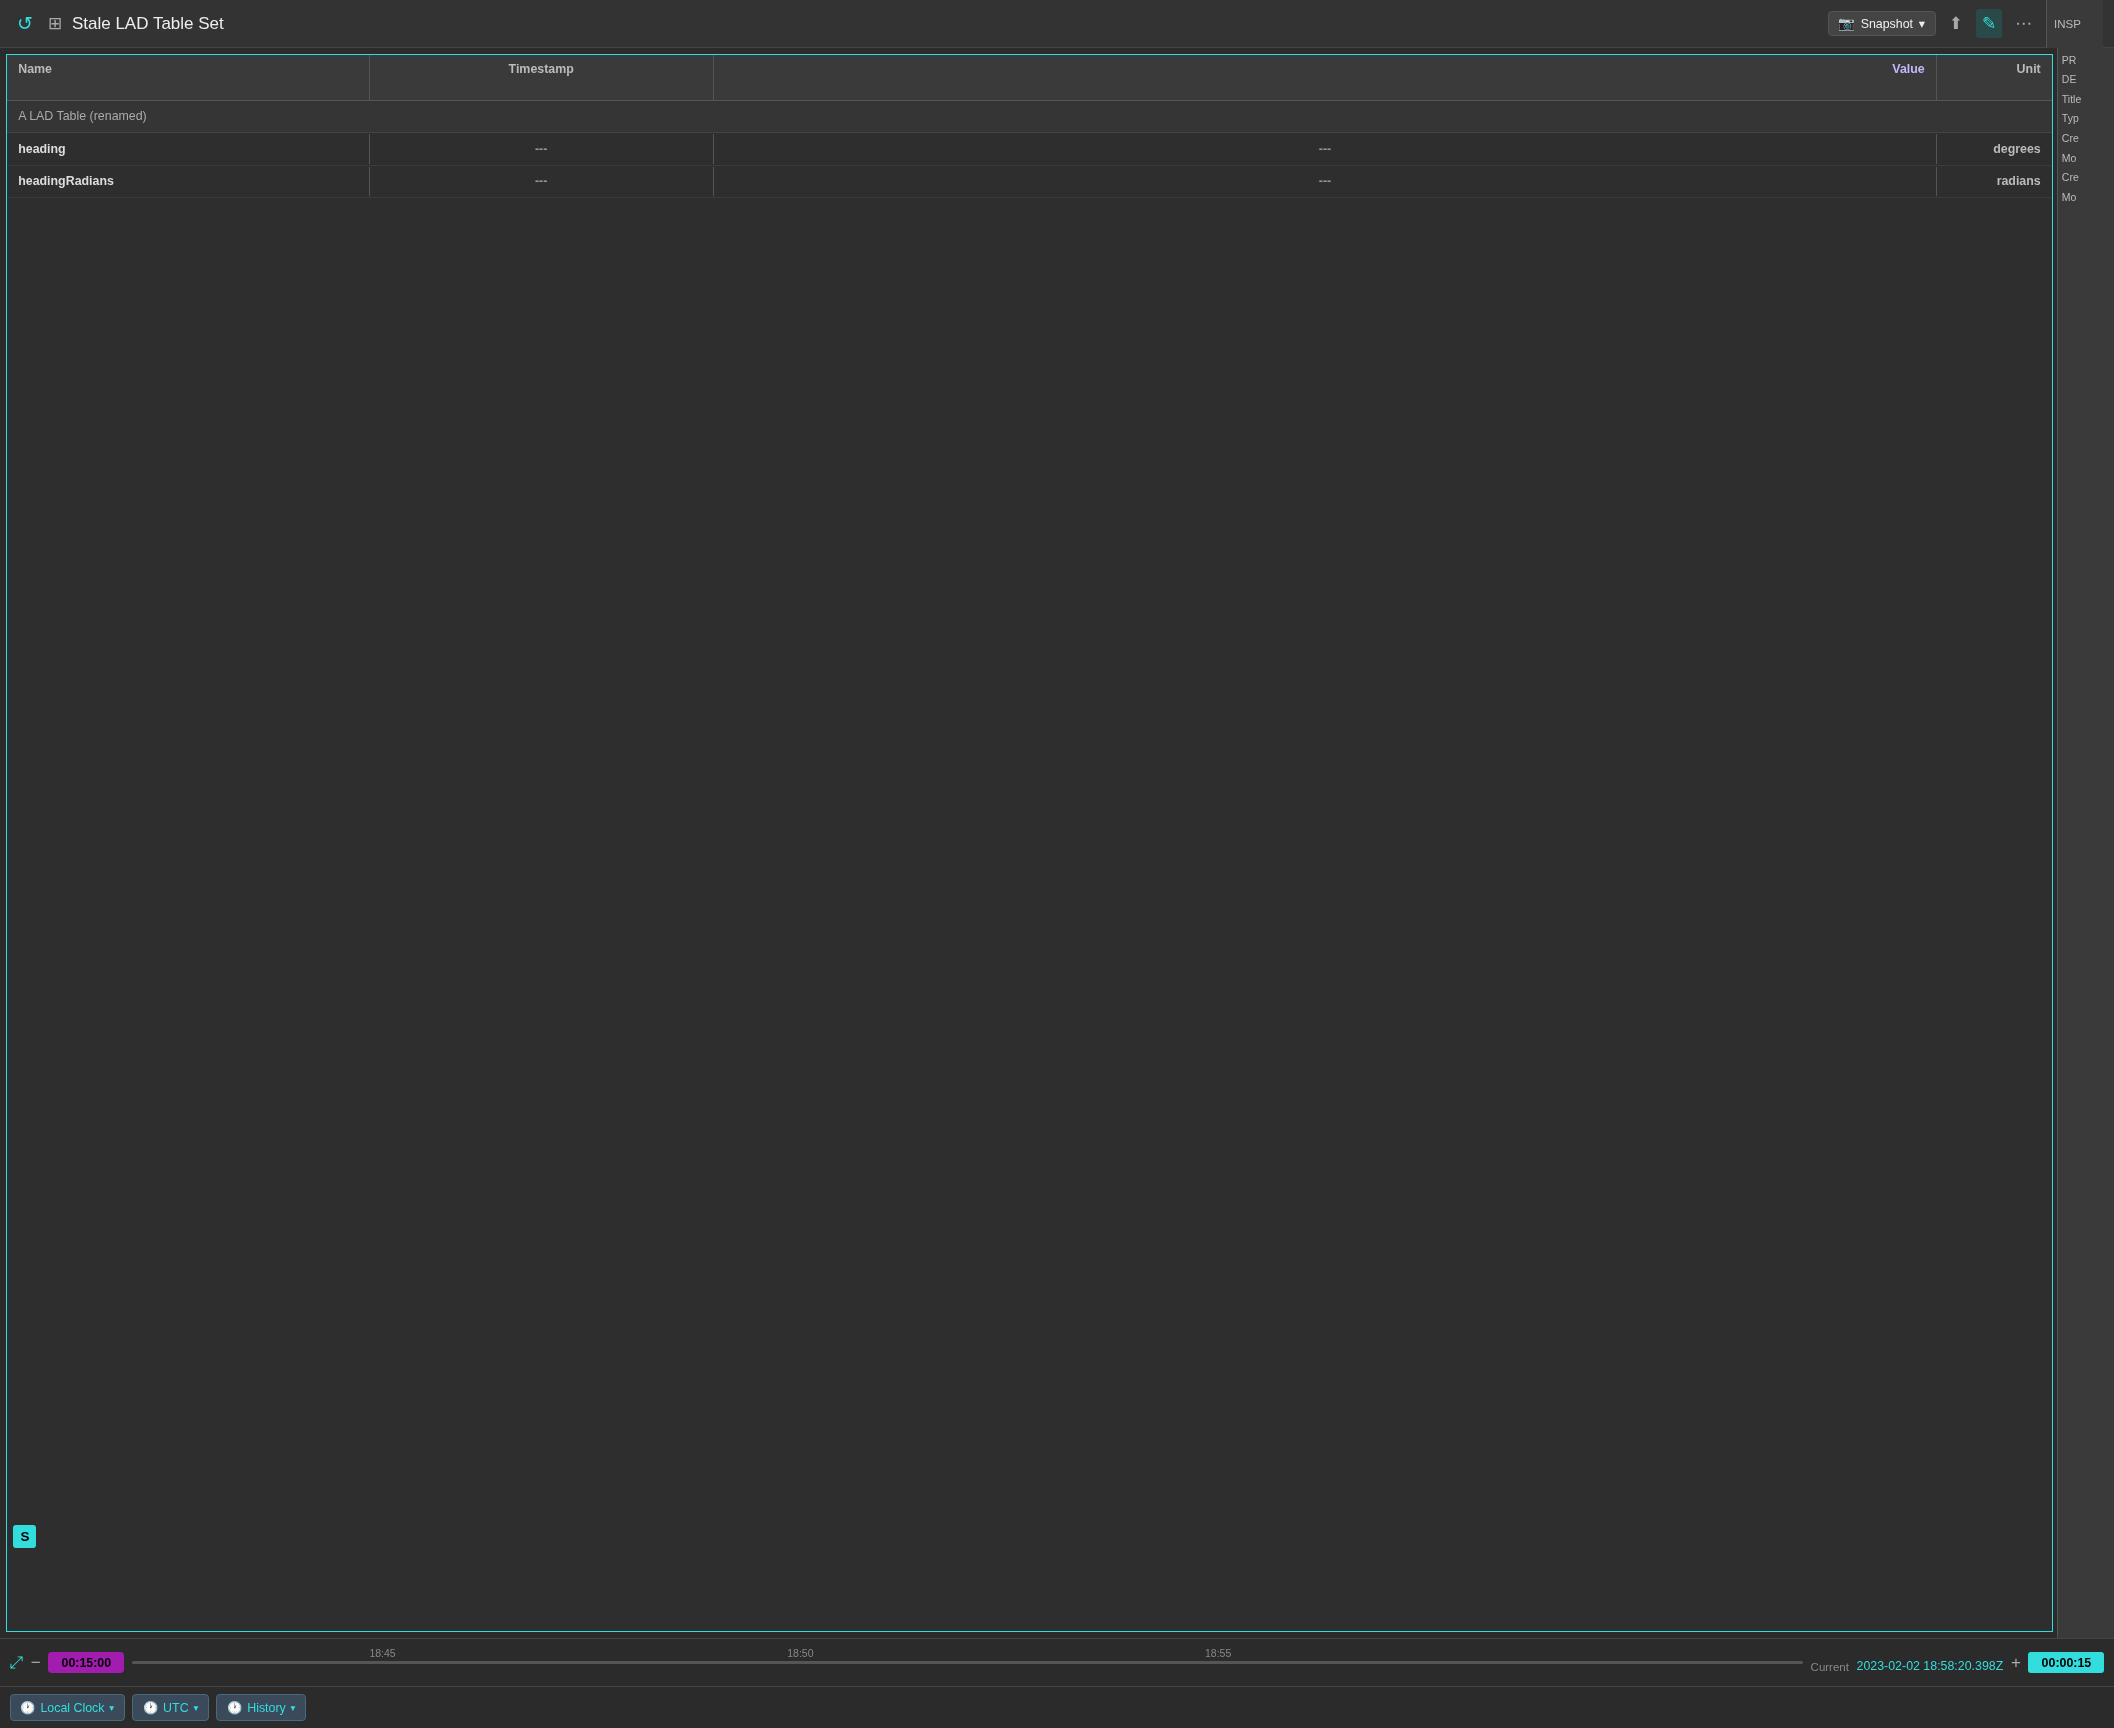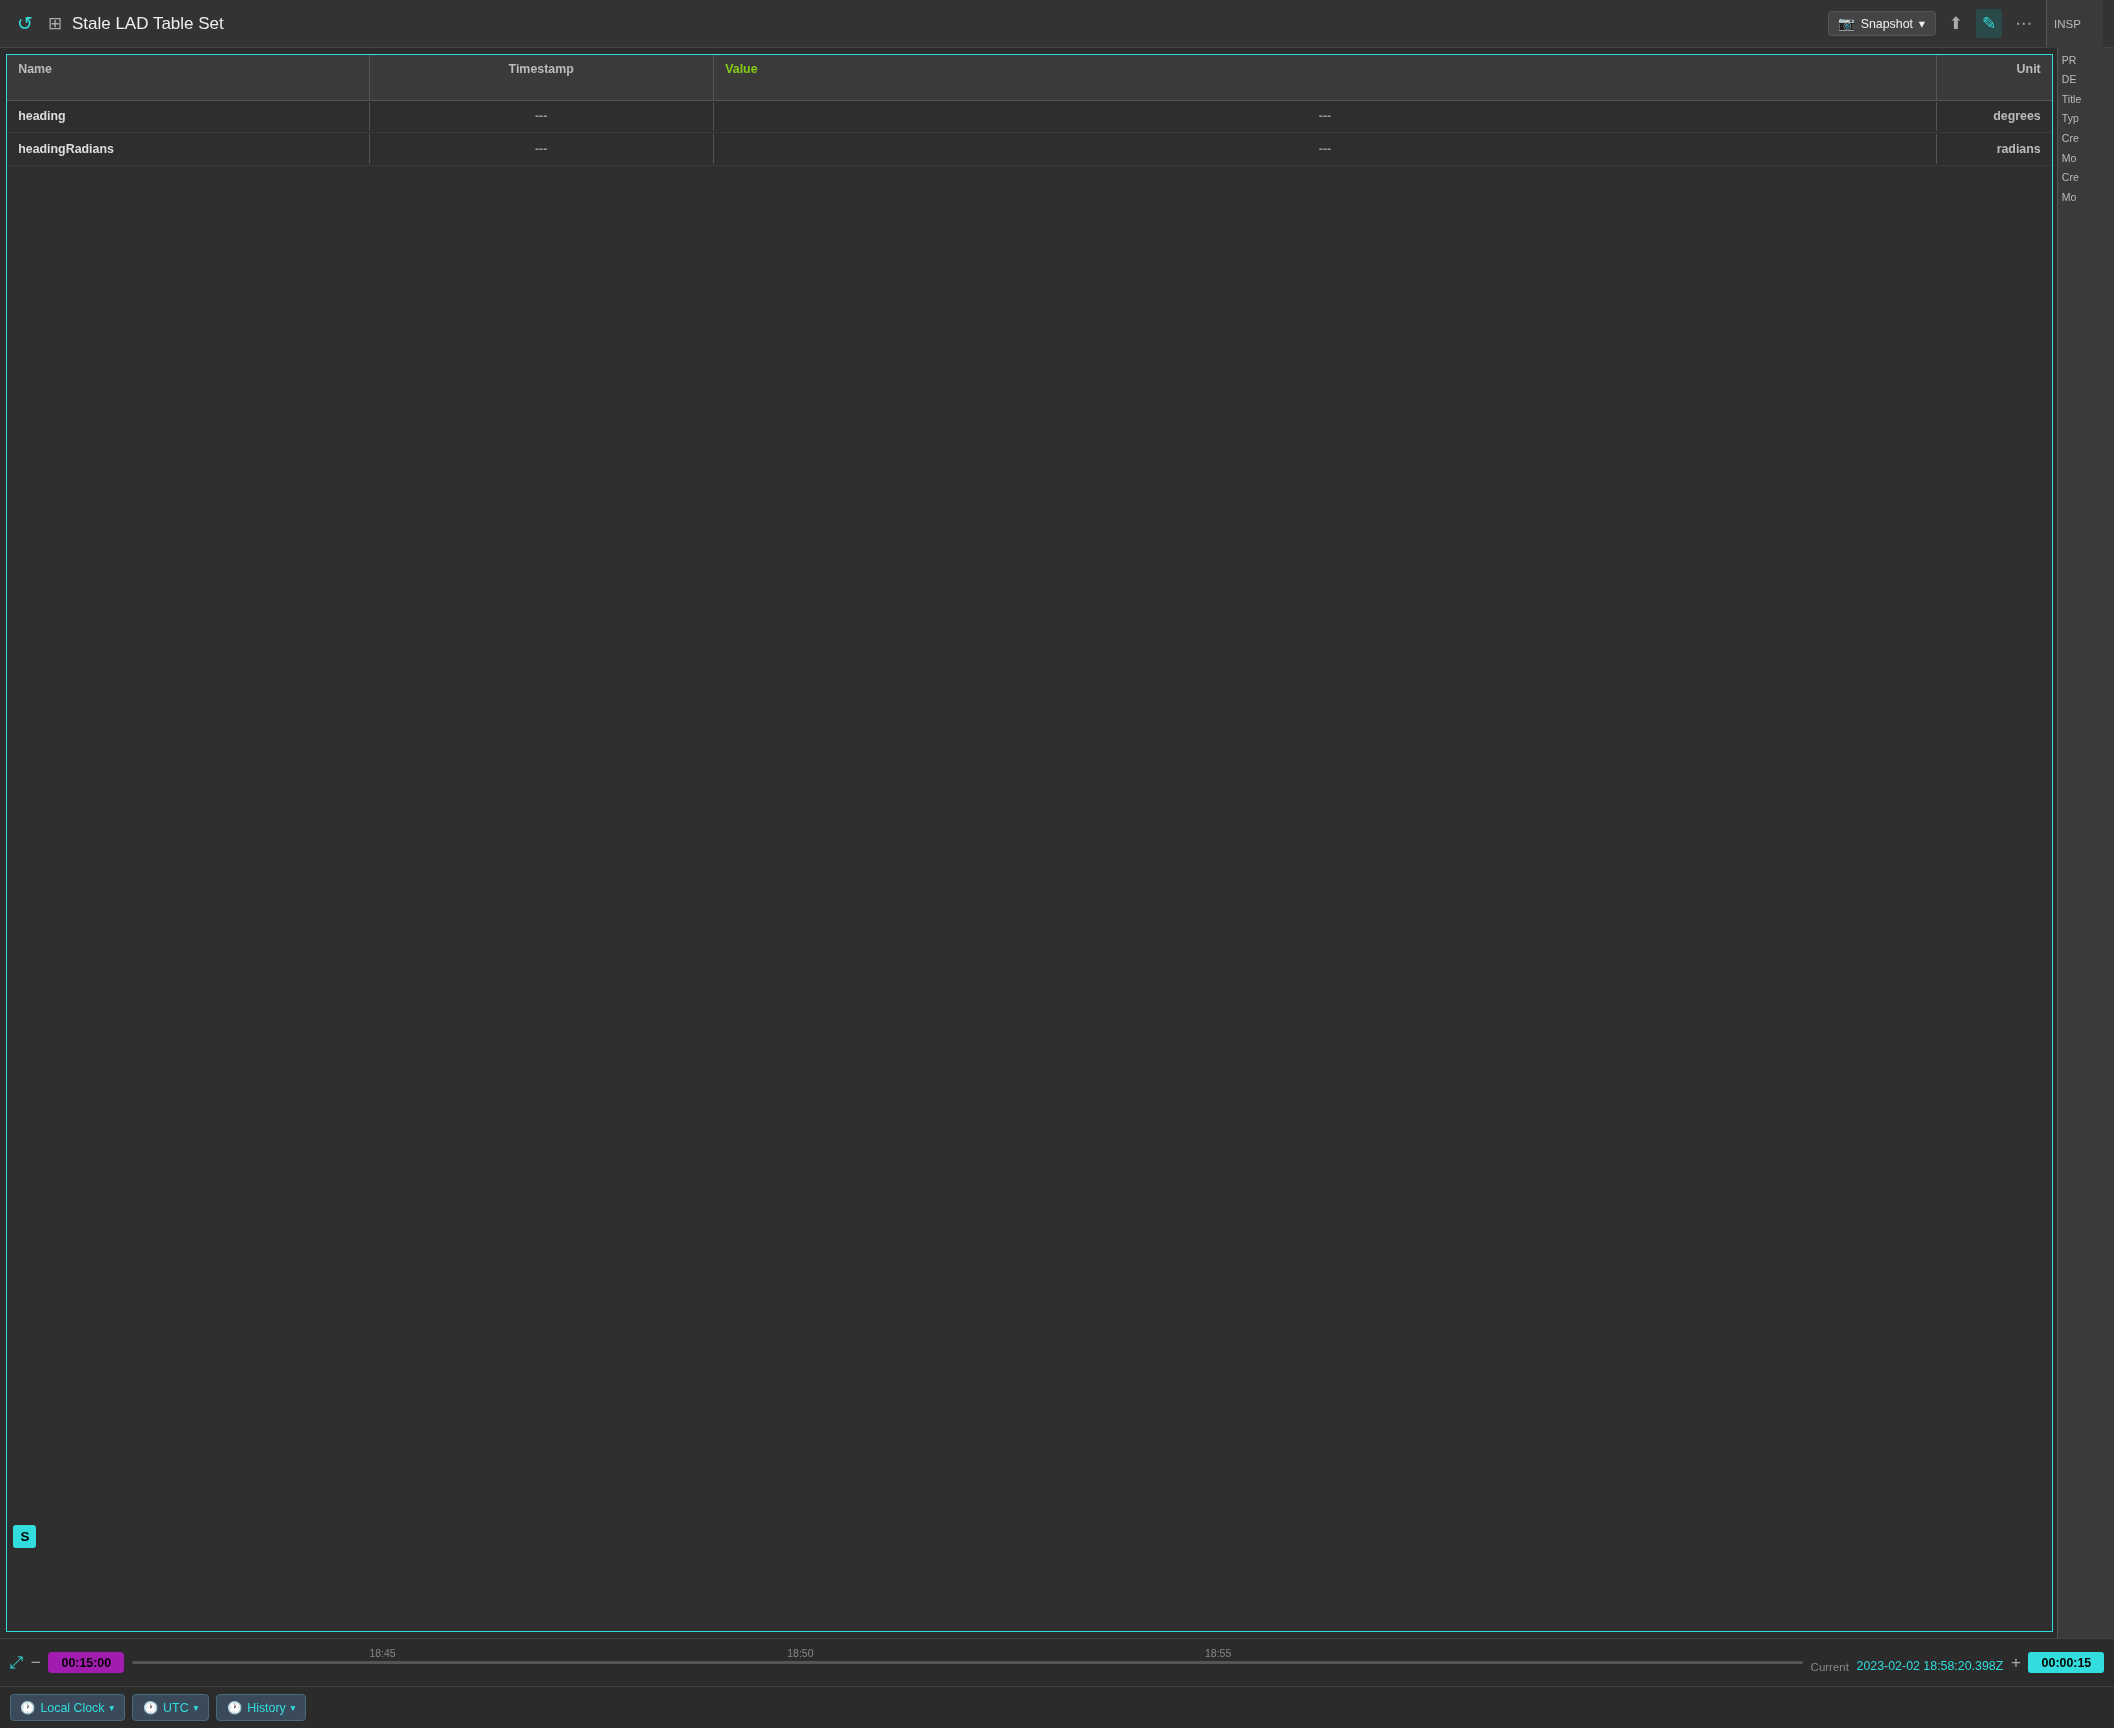--- a/index.html
+++ b/index.html
@@ -101,21 +101,21 @@
     }
 
     .table-header {
       display: flex;
       background: #3a3a3a;
       border-bottom: 1px solid #555;
       height: 46px;
     }
     .col-name { flex: 0 0 363px; padding: 7.6px 11.5px; color: #bbb; font-size: 12.4px; font-weight: 600; border-right: 1px solid #555; }
     .col-timestamp { flex: 0 0 344px; padding: 7.6px 11.5px; color: #bbb; font-size: 12.4px; font-weight: 700; border-right: 1px solid #555; text-align: center; }
-    .col-value { flex: 1; padding: 7.6px 11.5px; color: #84cc16; font-size: 12.4px; font-weight: 600; border-right: 1px solid #555; text-align: left; }
+    .col-value { flex: 1; padding: 7.6px 11.5px; color: #c4b5fd; font-size: 12.4px; font-weight: 600; border-right: 1px solid #555; text-align: right; }
     .col-unit { flex: 0 0 115px; padding: 7.6px 11.5px; color: #bbb; font-size: 12.4px; font-weight: 600; text-align: right; }
 
     .table-body { flex: 1; overflow-y: auto; }
 
     .group-row {
       display: flex;
       align-items: center;
       background: #353535;
       height: 32.5px;
       padding: 0 11.5px;
@@ -314,20 +314,23 @@
 
     <div class="table-header">
       <div class="col-name">Name</div>
       <div class="col-timestamp">Timestamp</div>
       <div class="col-value">Value</div>
       <div class="col-unit">Unit</div>
     </div>
 
     <div class="table-body">
 
+      <div class="group-row">
+        <span>A LAD Table (renamed)</span>
+      </div>
 
       <div class="data-row">
         <div class="col-name">heading</div>
         <div class="col-timestamp">---</div>
         <div class="col-value">---</div>
         <div class="col-unit">degrees</div>
       </div>
       <div class="data-row">
         <div class="col-name">headingRadians</div>
         <div class="col-timestamp">---</div>

